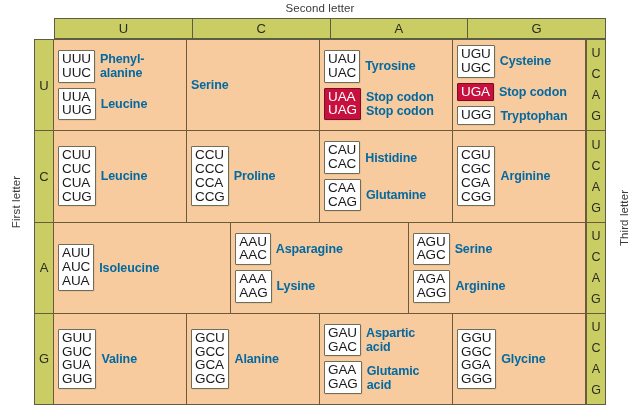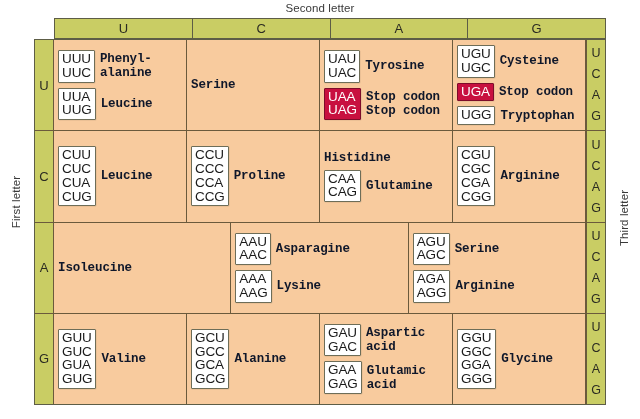--- a/index.html
+++ b/index.html
@@ -188,25 +188,24 @@
   .codon-box.stop span { color: #ffffff; }
   .codon-box.start {
     background: #2e9b3f;
     border-color: #1d6b2a;
   }
   .codon-box.start span { color: #ffffff; }
 
   .aa-label {
     font-size: 12.5px;
     line-height: 1.12;
-    color: #0f172a;
+    color: #0369a1;
     font-weight: 600;
     white-space: pre-line;
     letter-spacing: -0.1px;
-    font-family: Liberation Mono, monospace;
   }
 
   
   .cell-stack {
     display: flex;
     flex-direction: column;
     justify-content: center;
     gap: 3px;
   }
 </style>
@@ -332,20 +331,24 @@
                   <span>CCA</span>
                   <span>CCG</span>
                 </div>
                 <div class="aa-label">Proline</div>
               </div>
             </div>
           </div>
           <div class="data-cell">
             <div class="cell-stack">
               <div class="group">
+                <div class="codon-box">
+                  <span>CAU</span>
+                  <span>CAC</span>
+                </div>
                 <div class="aa-label">Histidine</div>
               </div>
               <div class="group">
                 <div class="codon-box">
                   <span>CAA</span>
                   <span>CAG</span>
                 </div>
                 <div class="aa-label">Glutamine</div>
               </div>
             </div>
@@ -368,20 +371,25 @@
             <span>C</span>
             <span>A</span>
             <span>G</span>
           </div>
         </div>
         <div class="grid-row">
           <div class="row-label">A</div>
           <div class="data-cell">
             <div class="cell-stack">
               <div class="group">
+                <div class="codon-box">
+                  <span>AUU</span>
+                  <span>AUC</span>
+                  <span>AUA</span>
+                </div>
                 <div class="aa-label">Isoleucine</div>
               </div>
             </div>
           </div>
           <div class="data-cell">
             <div class="cell-stack">
               <div class="group">
                 <div class="codon-box">
                   <span>AAU</span>
                   <span>AAC</span>

